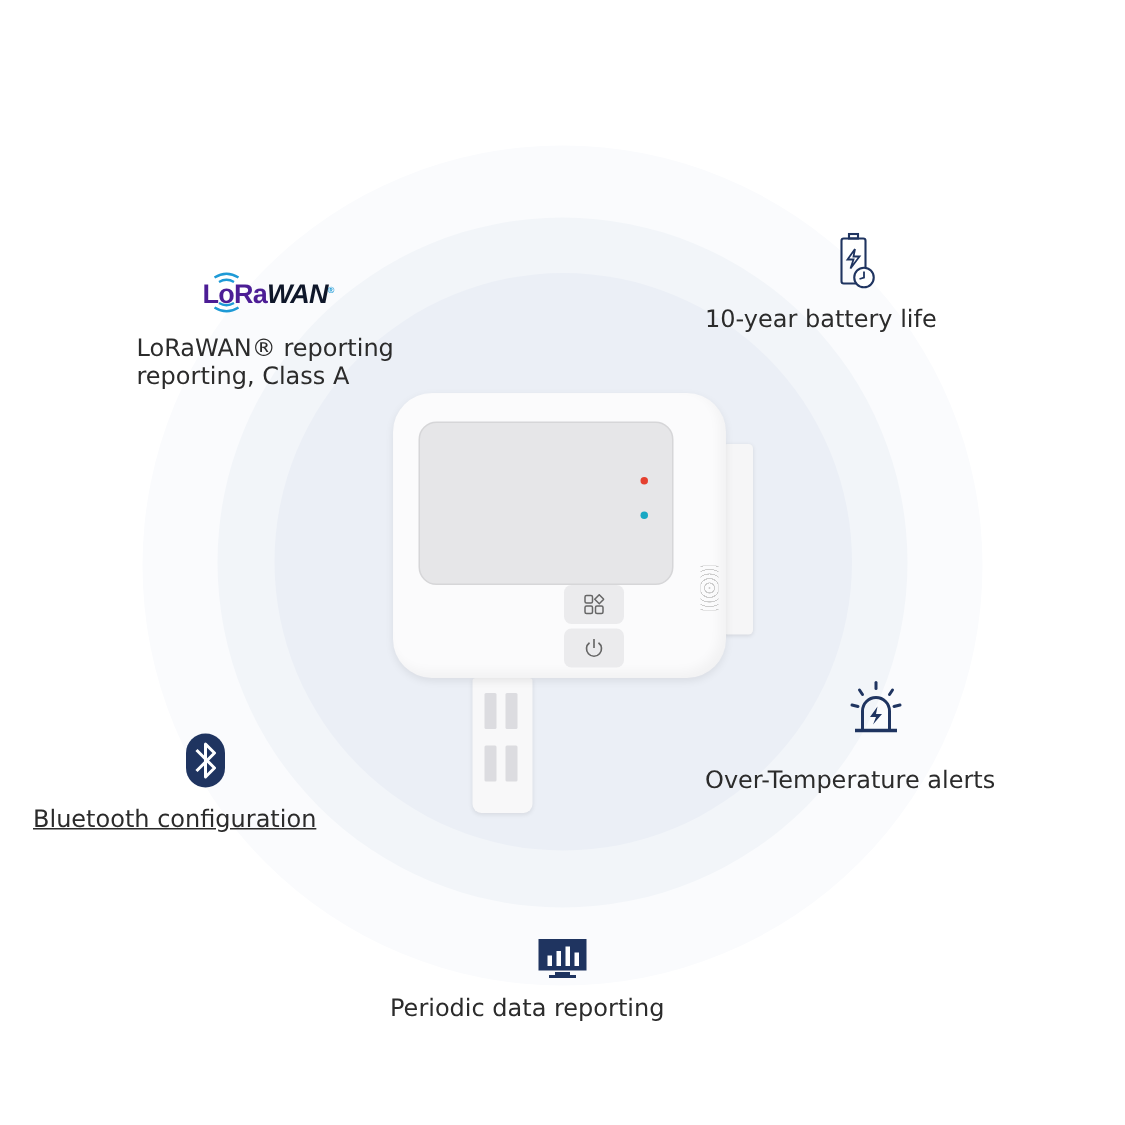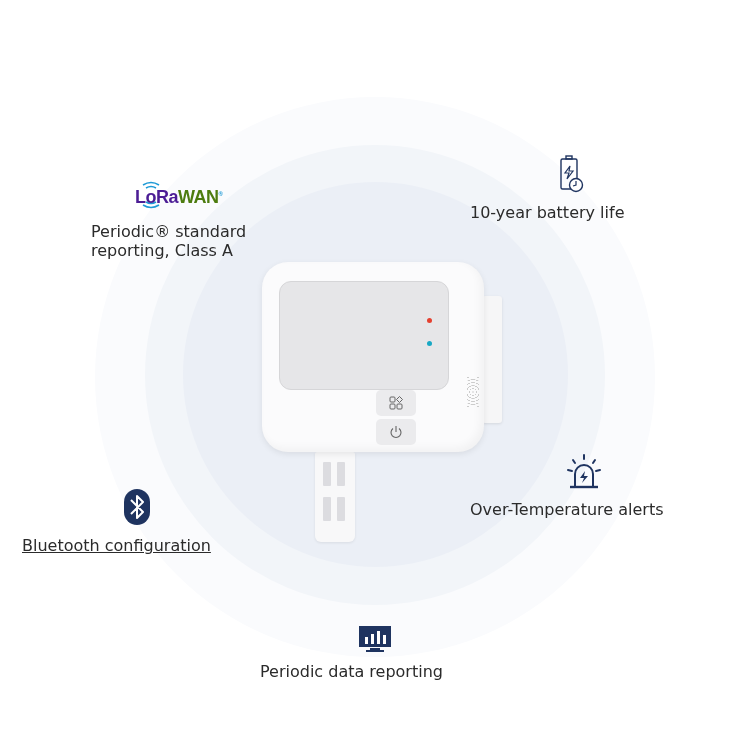--- a/index.html
+++ b/index.html
@@ -30,25 +30,25 @@
 
 <div class="feat" style="left:91px;top:180px;">
   <div style="position:relative;margin-left:44px;height:30px;">
     <svg width="20" height="30" style="position:absolute;left:6px;top:0">
       <path d="M2 5 Q10 0 18 5" stroke="#1e9ad6" stroke-width="1.5" fill="none"></path>
       <path d="M5 8 Q10 5 15 8" stroke="#1e9ad6" stroke-width="1.5" fill="none"></path>
       <path d="M5 22 Q10 25 15 22" stroke="#1e9ad6" stroke-width="1.5" fill="none"></path>
       <path d="M2 25 Q10 30 18 25" stroke="#1e9ad6" stroke-width="1.5" fill="none"></path>
     </svg>
     <span style="position:absolute;left:0;top:5px;font-weight:bold;font-size:18px;letter-spacing:-0.5px;font-family:'Liberation Sans',sans-serif;">
-      <span style="color:#4c1d95">LoRa</span><span style="color:#4d7c0f;">WAN</span><sup style="font-size:6px;color:#1e9ad6">®</sup>
+      <span style="color:#4c1d95">LoRa</span><span style="color:#0f172a;font-style:italic">WAN</span><sup style="font-size:6px;color:#1e9ad6">®</sup>
     </span>
   </div>
   <div style="margin-top:12px;font-size:16px;">
-    <div>Periodic® standard</div>
+    <div>LoRaWAN® reporting</div>
     <div>reporting, Class A</div>
   </div>
 </div>
 
 <div class="feat center" style="left:470px;top:155px;width:200px;">
   <svg class="icon" width="30" height="40" viewBox="0 0 30 40">
     <rect x="11" y="1" width="6" height="3" fill="none" stroke="#1f3460" stroke-width="1.4"></rect>
     <rect x="6" y="4" width="16" height="30" rx="1.5" fill="none" stroke="#1f3460" stroke-width="1.4"></rect>
     <path d="M15 11 L10 18 L14 18 L12 24 L18 16 L14 16 Z" fill="none" stroke="#1f3460" stroke-width="1.2"></path>
     <circle cx="21" cy="30" r="6.5" fill="#fff" stroke="#1f3460" stroke-width="1.4"></circle>
@@ -91,21 +91,21 @@
   <svg class="icon" width="40" height="40" viewBox="0 0 40 40">
     <line x1="20" y1="3" x2="20" y2="7" stroke="#1f3460" stroke-width="2" stroke-linecap="round"></line>
     <line x1="9" y1="8" x2="11" y2="11" stroke="#1f3460" stroke-width="2" stroke-linecap="round"></line>
     <line x1="31" y1="8" x2="29" y2="11" stroke="#1f3460" stroke-width="2" stroke-linecap="round"></line>
     <line x1="4" y1="18" x2="8" y2="19" stroke="#1f3460" stroke-width="2" stroke-linecap="round"></line>
     <line x1="36" y1="18" x2="32" y2="19" stroke="#1f3460" stroke-width="2" stroke-linecap="round"></line>
     <path d="M11 34 L11 22 A9 9 0 0 1 29 22 L29 34" fill="none" stroke="#1f3460" stroke-width="2"></path>
     <line x1="6" y1="35" x2="34" y2="35" stroke="#1f3460" stroke-width="2.4"></line>
     <path d="M21 19 L16 26 L20 26 L18 31 L24 24 L20 24 Z" fill="#1f3460"></path>
   </svg>
-  <div style="margin-top:8px;">Over-Temperature alerts</div>
+  <div style="margin-top:18px;">Over-Temperature alerts</div>
 </div>
 
 <div class="feat center" style="left:22px;top:488px;width:230px;">
   <svg class="icon" width="28" height="38" viewBox="0 0 28 38">
     <rect x="1" y="1" width="26" height="36" rx="13" fill="#1f3460"></rect>
     <path d="M8 12 L20 24 L14 30 L14 8 L20 14 L8 26" fill="none" stroke="#fff" stroke-width="2" stroke-linejoin="round"></path>
   </svg>
   <div style="margin-top:10px;text-decoration:underline;">Bluetooth configuration</div>
 </div>
 

